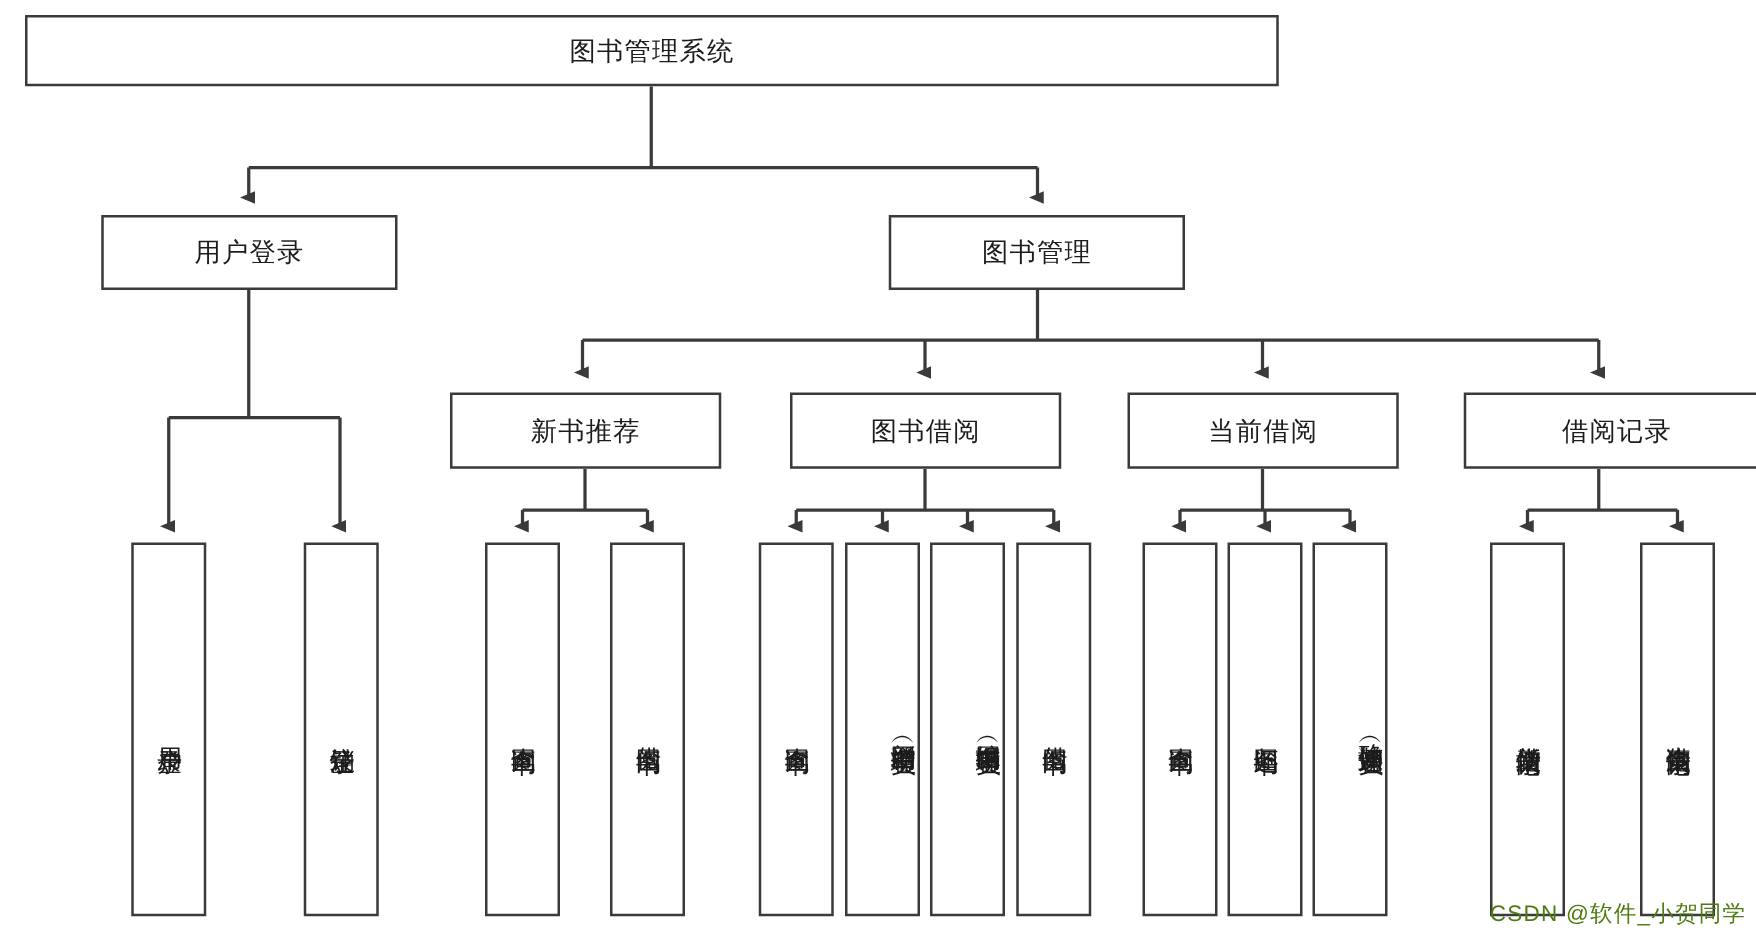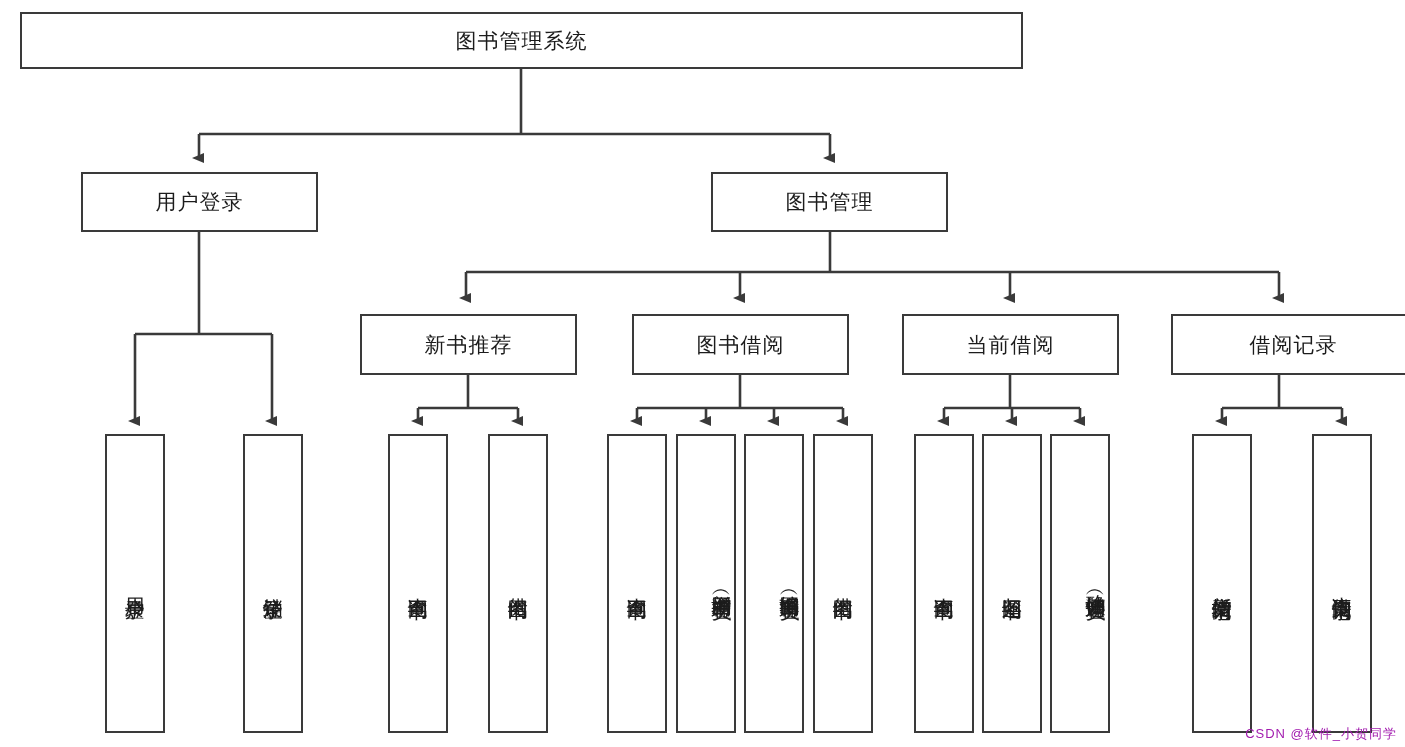--- a/index.html
+++ b/index.html
@@ -8,22 +8,22 @@
   #canvas{position:relative;width:1405px;height:747px;background:#fff;}
   svg.wires{position:absolute;left:0;top:0;width:1405px;height:747px;}
   .node{position:absolute;box-sizing:border-box;background:#ffffff;
         border:2px solid #3a3a3a;display:flex;align-items:center;
         justify-content:center;color:#1c1c1c;}
   .node.h{font-size:21px;letter-spacing:1px;}
   .node.v{font-size:20px;line-height:1.22;letter-spacing:1px;
           writing-mode:vertical-rl;text-orientation:upright;
           padding:6px 0;align-items:flex-start;justify-content:center;}
   .node.v.mid{align-items:center;}
-  .watermark{position:absolute;right:8px;bottom:4px;font-size:13px;
-             color:#a21caf;letter-spacing:1px;white-space:nowrap;}
+  .watermark{position:absolute;right:8px;bottom:4px;font-size:18px;
+             color:#4d7c0f;letter-spacing:1px;white-space:nowrap;}
 </style>
 </head>
 <body>
 
 <div id="canvas">
 
   <svg class="wires" viewBox="0 0 1405 747">
     <defs>
       <marker id="arr" markerWidth="12" markerHeight="12" refX="8" refY="5" orient="auto" markerUnits="userSpaceOnUse">
         <path d="M1,0 L11,0 L6,12 Z" fill="#3a3a3a"></path>

